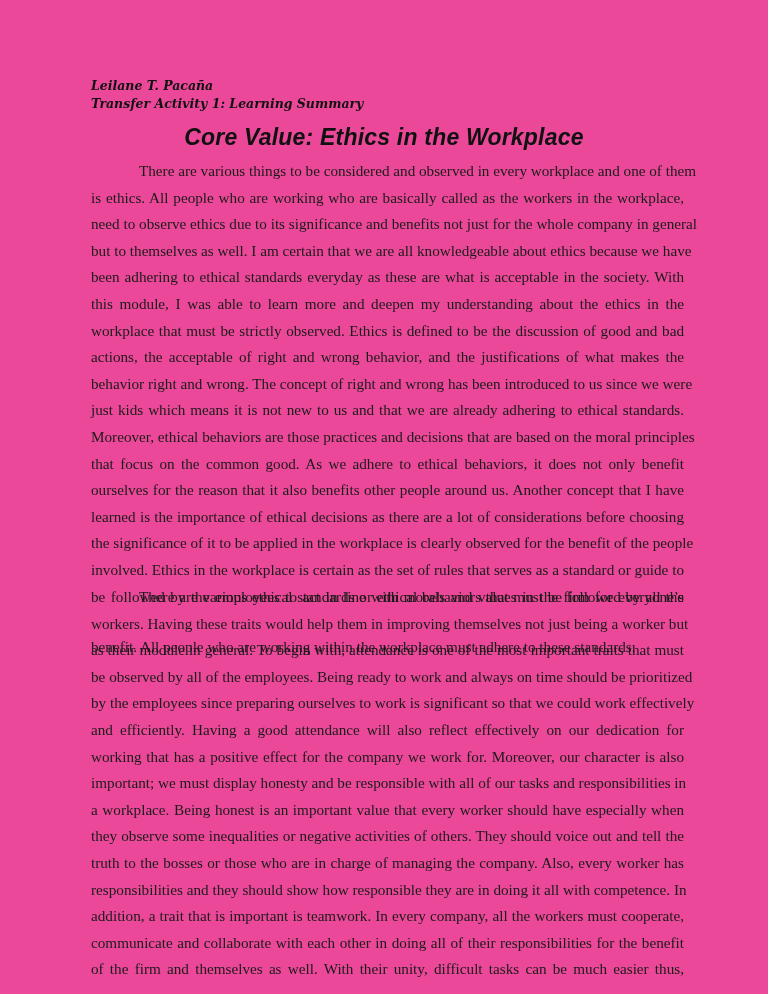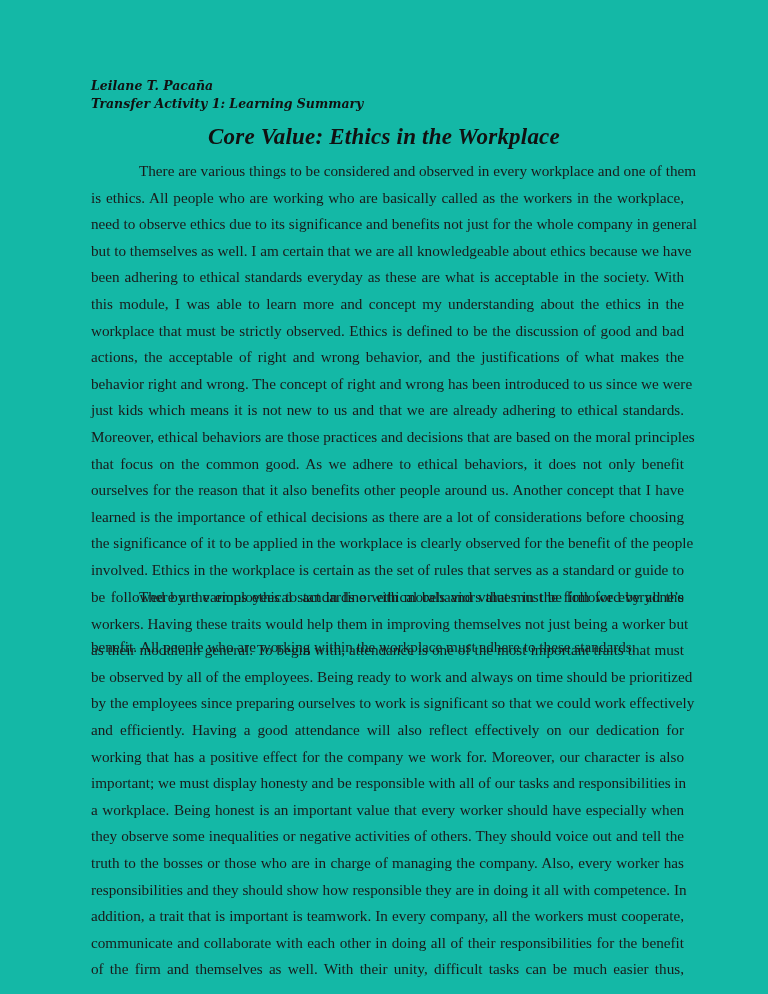--- a/index.html
+++ b/index.html
@@ -1,19 +1,19 @@
 <!DOCTYPE html>
 <html><head>
   <meta charset="utf-8">
   <style>
     html, body { margin: 0; padding: 0; background: #ffffff; }
     body { width: 768px; height: 994px; position: relative; overflow: hidden; color: #111; }
-    .page { position: absolute; left: 0; top: 0; width: 768px; height: 994px; background: #14b8a6; }
+    .page { position: absolute; left: 0; top: 0; width: 768px; height: 994px; background: #ec4899; }
     .header { position: absolute; left: 91px; top: 77px; font-family: "DejaVu Serif", serif; font-style: italic; font-weight: bold; font-size: 12.5px; line-height: 18px; color: #111; }
-    .title { position: absolute; left: 0; width: 768px; top: 122px; text-align: center; font-family: Liberation Serif, serif; font-style: italic; font-weight: bold; font-size: 23px; line-height: 30px; color: #111; letter-spacing: 0.2px; }
+    .title { position: absolute; left: 0; width: 768px; top: 122px; text-align: center; font-family: Liberation Sans, sans-serif; font-style: italic; font-weight: bold; font-size: 23px; line-height: 30px; color: #111; letter-spacing: 0.2px; }
     .body { position: absolute; left: 91px; width: 593px; font-family: "Liberation Serif", serif; font-size: 15.2px; color: #1a1a1a; }
     .line { height: 26.6px; line-height: 26.6px; text-align: justify; text-align-last: justify; white-space: nowrap; overflow: visible; }
     .line.last { text-align-last: left; margin-top: 24px; }
     .line.indent { padding-left: 48px; font-family: Liberation Serif, serif; }
     .p1 { top: 158px; }
     .p2 { top: 584px; }
   </style>
 </head>
 <body>
 
@@ -24,21 +24,21 @@
   </div>
 
   <div class="title">Core Value: Ethics in the Workplace</div>
 
   <div class="body p1" id="para0">
       <div class="line indent">There are various things to be considered and observed in every workplace and one of them</div>
       <div class="line">is ethics. All people who are working who are basically called as the workers in the workplace,</div>
       <div class="line">need to observe ethics due to its significance and benefits not just for the whole company in general</div>
       <div class="line">but to themselves as well. I am certain that we are all knowledgeable about ethics because we have</div>
       <div class="line">been adhering to ethical standards everyday as these are what is acceptable in the society. With</div>
-      <div class="line">this module, I was able to learn more and concept my understanding about the ethics in the</div>
+      <div class="line">this module, I was able to learn more and deepen my understanding about the ethics in the</div>
       <div class="line">workplace that must be strictly observed. Ethics is defined to be the discussion of good and bad</div>
       <div class="line">actions, the acceptable of right and wrong behavior, and the justifications of what makes the</div>
       <div class="line">behavior right and wrong. The concept of right and wrong has been introduced to us since we were</div>
       <div class="line">just kids which means it is not new to us and that we are already adhering to ethical standards.</div>
       <div class="line">Moreover, ethical behaviors are those practices and decisions that are based on the moral principles</div>
       <div class="line">that focus on the common good. As we adhere to ethical behaviors, it does not only benefit</div>
       <div class="line">ourselves for the reason that it also benefits other people around us. Another concept that I have</div>
       <div class="line">learned is the importance of ethical decisions as there are a lot of considerations before choosing</div>
       <div class="line">the significance of it to be applied in the workplace is clearly observed for the benefit of the people</div>
       <div class="line">involved. Ethics in the workplace is certain as the set of rules that serves as a standard or guide to</div>

